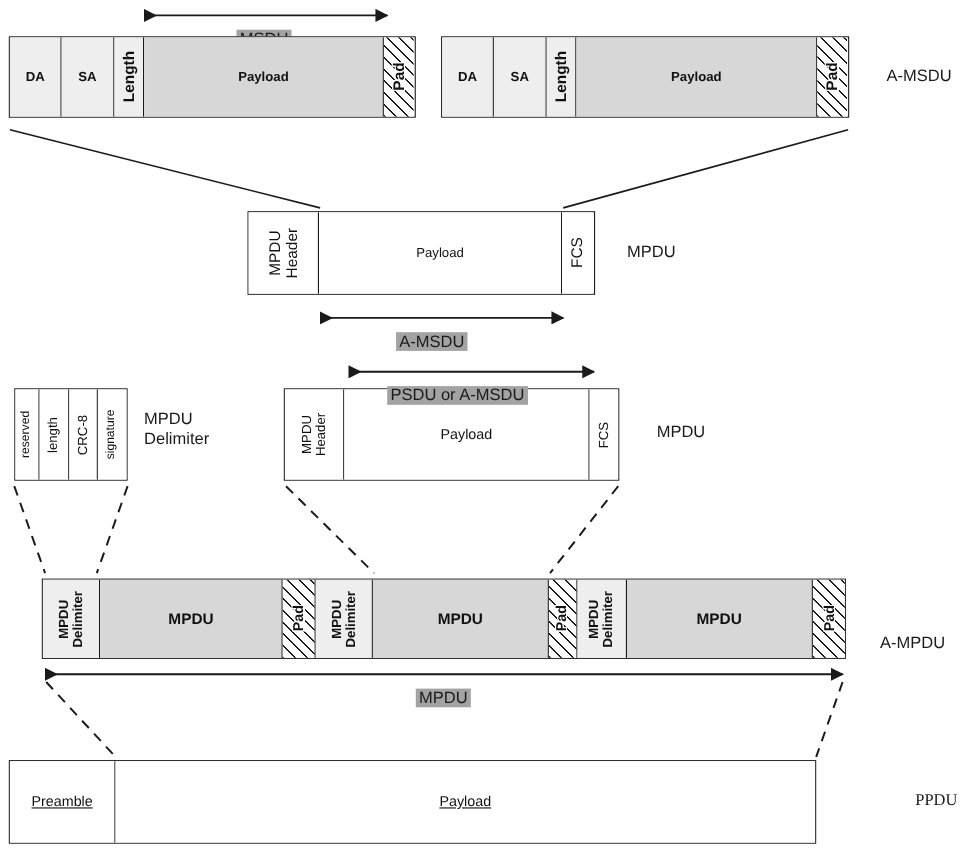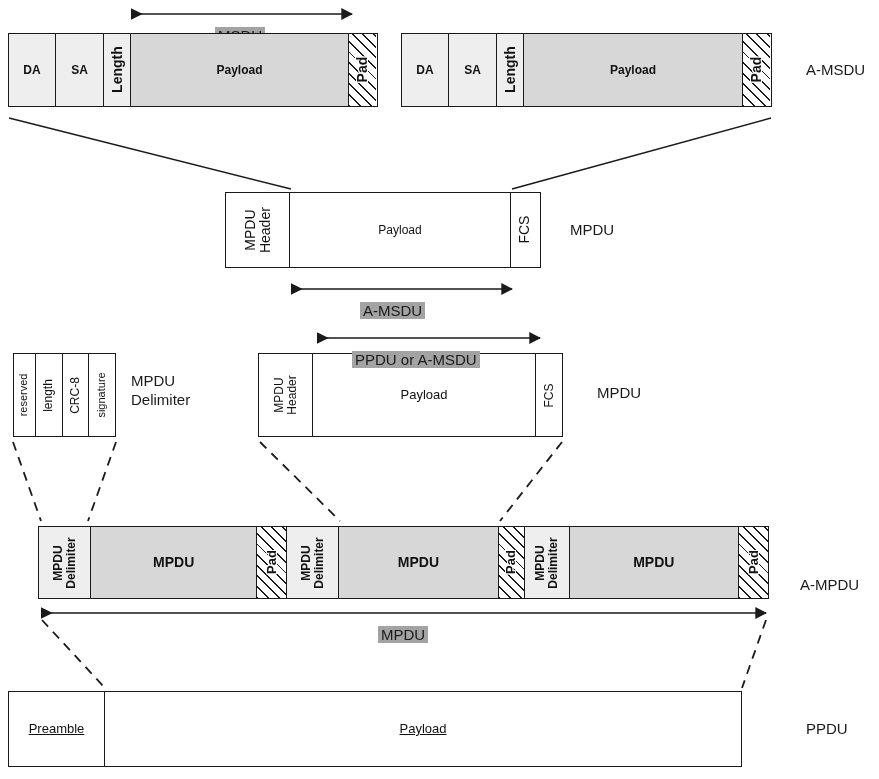--- a/index.html
+++ b/index.html
@@ -181,21 +181,21 @@
     <div class="cell fill-white" style="width:223px;">
       <span class="lbl t13">Payload</span>
     </div>
     <div class="cell vert fill-white" style="width:26px;">
       <span class="lbl t12">FCS</span>
     </div>
   </div>
 
   <div class="caption" style="left:597px; top:384px;">MPDU</div>
 
-  <div class="dimlabel" style="left:352px; top:327px;">PPDU or A-MSDU</div>
+  <div class="dimlabel" style="left:352px; top:327px;">PSDU or A-MSDU</div>
 
   <div class="frame" style="left:38px; top:526px; width:731px; height:73px;">
     <div class="cell vert fill-light" style="width:52px;">
       <span class="lbl bold t12">MPDU<br>Delimiter</span>
     </div>
     <div class="cell fill-grey" style="width:167px;">
       <span class="lbl bold t14">MPDU</span>
     </div>
     <div class="cell vert fill-hatch" style="width:30px;">
       <span class="lbl bold t13">Pad</span>
@@ -226,21 +226,21 @@
 
   <div class="frame" style="left:8px; top:691px; width:734px; height:76px;text-decoration:underline;">
     <div class="cell fill-white" style="width:96px;">
       <span class="lbl t13">Preamble</span>
     </div>
     <div class="cell fill-white" style="width:636px;">
       <span class="lbl t13">Payload</span>
     </div>
   </div>
 
-  <div class="caption" style="left:806px; top:720px;">PPDU</div>
+  <div class="caption" style="left:832px; top:720px;font-family:Liberation Serif, serif;">PPDU</div>
 
   <svg class="overlay" viewBox="0 0 879 779" xmlns="http://www.w3.org/2000/svg">
     <defs>
       <marker id="arrL" viewBox="0 0 10 10" refX="9" refY="5" markerWidth="7" markerHeight="7" orient="auto-start-reverse">
         <path d="M 0 5 L 10 0 L 10 10 z" fill="#1a1a1a"></path>
       </marker>
       <marker id="arrR" viewBox="0 0 10 10" refX="9" refY="5" markerWidth="7" markerHeight="7" orient="auto">
         <path d="M 0 0 L 10 5 L 0 10 z" fill="#1a1a1a"></path>
       </marker>
     </defs>

